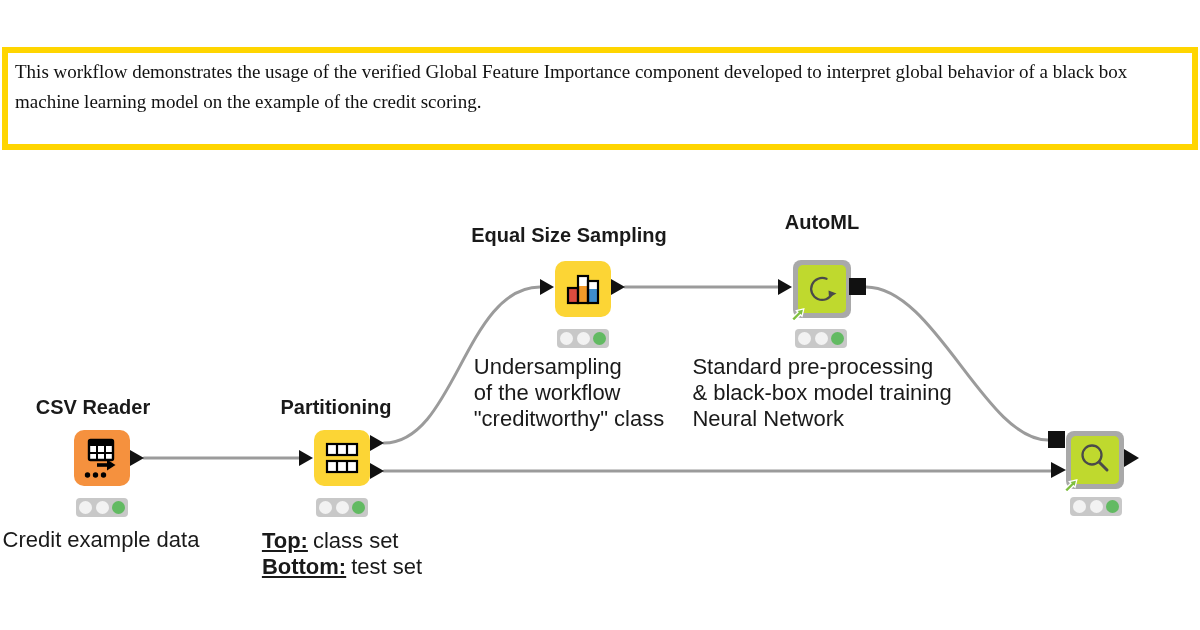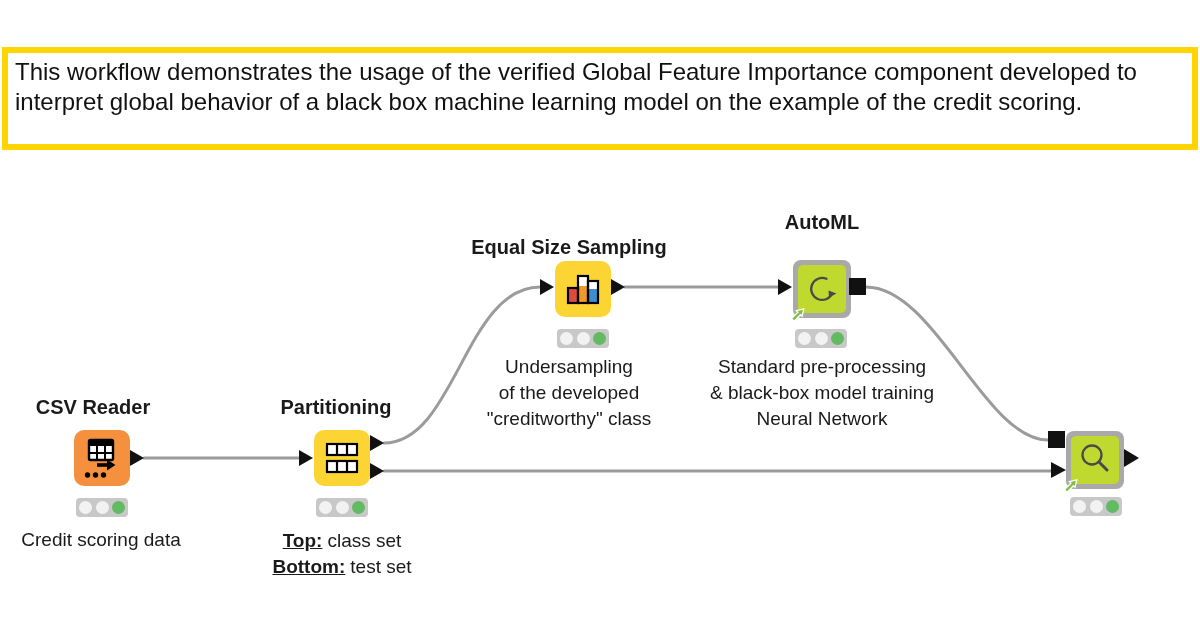--- a/index.html
+++ b/index.html
@@ -4,41 +4,41 @@
 <style>
   html,body{margin:0;padding:0;background:#fff;}
   .canvas{
     position:relative;width:1200px;height:630px;background:#ffffff;
     font-family:"Liberation Sans",sans-serif;overflow:hidden;color:#1a1a1a;
   }
   
   .annotation{
     position:absolute;left:2px;top:47px;width:1196px;height:103px;box-sizing:border-box;
     border:6px solid #FFD500;background:#fff;padding:4px 44px 4px 7px;
-    font-size:24px;line-height:30px;color:#111;
+    font-size:19px;line-height:30px;color:#111;font-family:Liberation Serif, serif;
   }
   
   .layer{position:absolute;left:0;top:0;width:1200px;height:630px;pointer-events:none;}
   .layer-lines{z-index:1;}
   .layer-ports{z-index:4;}
   
   .node{position:absolute;width:56px;height:56px;border-radius:10px;z-index:2;}
   .node.orange{background:#F5913E;}
   .node.yellow{background:#FCD535;}
   .component{position:absolute;width:58px;height:58px;border-radius:8px;background:#A9A9A9;z-index:2;}
   .component .inner{position:absolute;left:5px;top:5px;right:5px;bottom:5px;border-radius:5px;background:#BFD92E;}
   .link-arrow{position:absolute;left:-5px;bottom:-5px;width:22px;height:22px;}
   
   .title{
     position:absolute;transform:translateX(-50%);text-align:center;
     font-weight:bold;font-size:20px;line-height:26px;white-space:nowrap;z-index:3;
   }
   .comment{
-    position:absolute;transform:translateX(-50%);text-align:center;
-    font-size:19px;line-height:26px;white-space:nowrap;z-index:3;
+    position:absolute;transform:translateX(-50%);text-align:left;
+    font-size:22px;line-height:26px;white-space:nowrap;z-index:3;
   }
   .comment b{font-weight:bold;margin-right:5px;text-decoration:underline;}
   
   .traffic{
     position:absolute;width:52px;height:19px;background:#C8C8C8;border-radius:4px;
     display:flex;align-items:center;justify-content:space-between;
     padding:0 3px;box-sizing:border-box;z-index:3;
   }
   .light{width:13px;height:13px;border-radius:50%;}
   .light.off{background:#F2F2F2;}
@@ -76,21 +76,21 @@
       <circle cx="21.5" cy="45" r="2.7" fill="#000"></circle>
       <circle cx="29.5" cy="45" r="2.7" fill="#000"></circle>
     </svg>
   </div>
   <div class="traffic" style="left:76px;top:498px">
     <span class="light off"></span>
     <span class="light off"></span>
     <span class="light green"></span>
   </div>
   <div class="comment" style="left:101px;top:527px">
-    <div>Credit scoring data</div>
+    <div>Credit example data</div>
   </div>
 
   <div class="title" style="left:336px;top:394px">Partitioning</div>
   <div class="node yellow" style="left:314px;top:430px">
     <svg class="icon-svg" width="56" height="56" viewBox="0 0 56 56">
       <g fill="#fff" stroke="#000" stroke-width="2.2">
         <rect x="13" y="14" width="30" height="11"></rect>
         <rect x="13" y="31" width="30" height="11"></rect>
       </g>
       <path d="M23,14 V25 M33,14 V25 M23,31 V42 M33,31 V42" stroke="#000" stroke-width="2.2"></path>
@@ -99,21 +99,21 @@
   <div class="traffic" style="left:316px;top:498px">
     <span class="light off"></span>
     <span class="light off"></span>
     <span class="light green"></span>
   </div>
   <div class="comment" style="left:342px;top:528px">
     <div><b>Top:</b><span>class set</span></div>
     <div><b>Bottom:</b><span>test set</span></div>
   </div>
 
-  <div class="title" style="left:569px;top:234px">Equal Size Sampling</div>
+  <div class="title" style="left:569px;top:222px">Equal Size Sampling</div>
   <div class="node yellow" style="left:555px;top:261px">
     <svg class="icon-svg" width="56" height="56" viewBox="0 0 56 56">
       <rect x="23" y="15" width="10" height="27" fill="#fff"></rect>
       <rect x="23" y="25" width="10" height="17" fill="#F29A29"></rect>
       <rect x="33" y="20" width="10" height="22" fill="#fff"></rect>
       <rect x="33" y="28" width="10" height="14" fill="#3E8DCC"></rect>
       <rect x="13" y="27" width="10" height="15" fill="#DD4B3E"></rect>
       <g fill="none" stroke="#000" stroke-width="2.2">
         <rect x="13" y="27" width="10" height="15"></rect>
         <rect x="23" y="15" width="10" height="27"></rect>
@@ -121,21 +121,21 @@
       </g>
     </svg>
   </div>
   <div class="traffic" style="left:557px;top:329px">
     <span class="light off"></span>
     <span class="light off"></span>
     <span class="light green"></span>
   </div>
   <div class="comment" style="left:569px;top:354px">
     <div>Undersampling</div>
-    <div>of the developed</div>
+    <div>of the workflow</div>
     <div>"creditworthy" class</div>
   </div>
 
   <div class="title" style="left:822px;top:209px">AutoML</div>
   <div class="component" style="left:793px;top:260px">
     <div class="inner">
       <svg width="48" height="48" viewBox="0 0 48 48">
         <path d="M28.5,13.8 A11,11 0 1 0 34.2,28.5" fill="none" stroke="#4a4a4a" stroke-width="2.3" stroke-linecap="round"></path>
         <polygon points="30.5,25.5 38.5,28.5 31,32.5" fill="#4a4a4a"></polygon>
       </svg>

